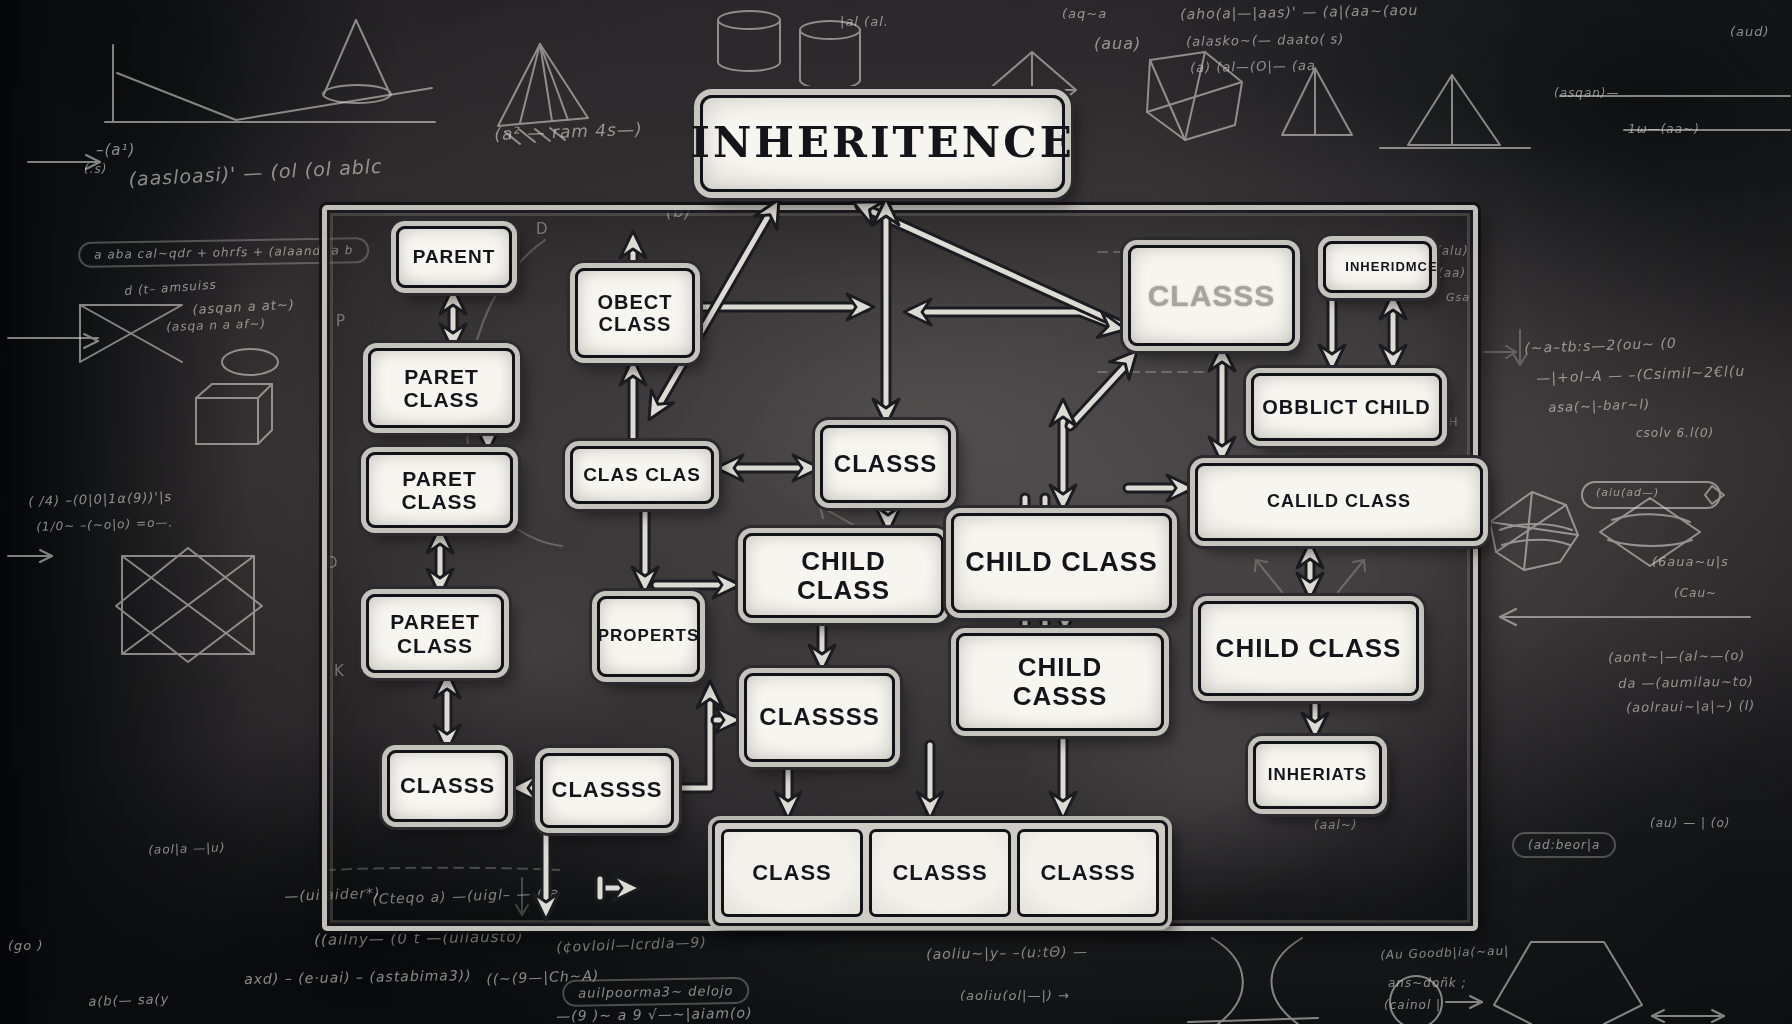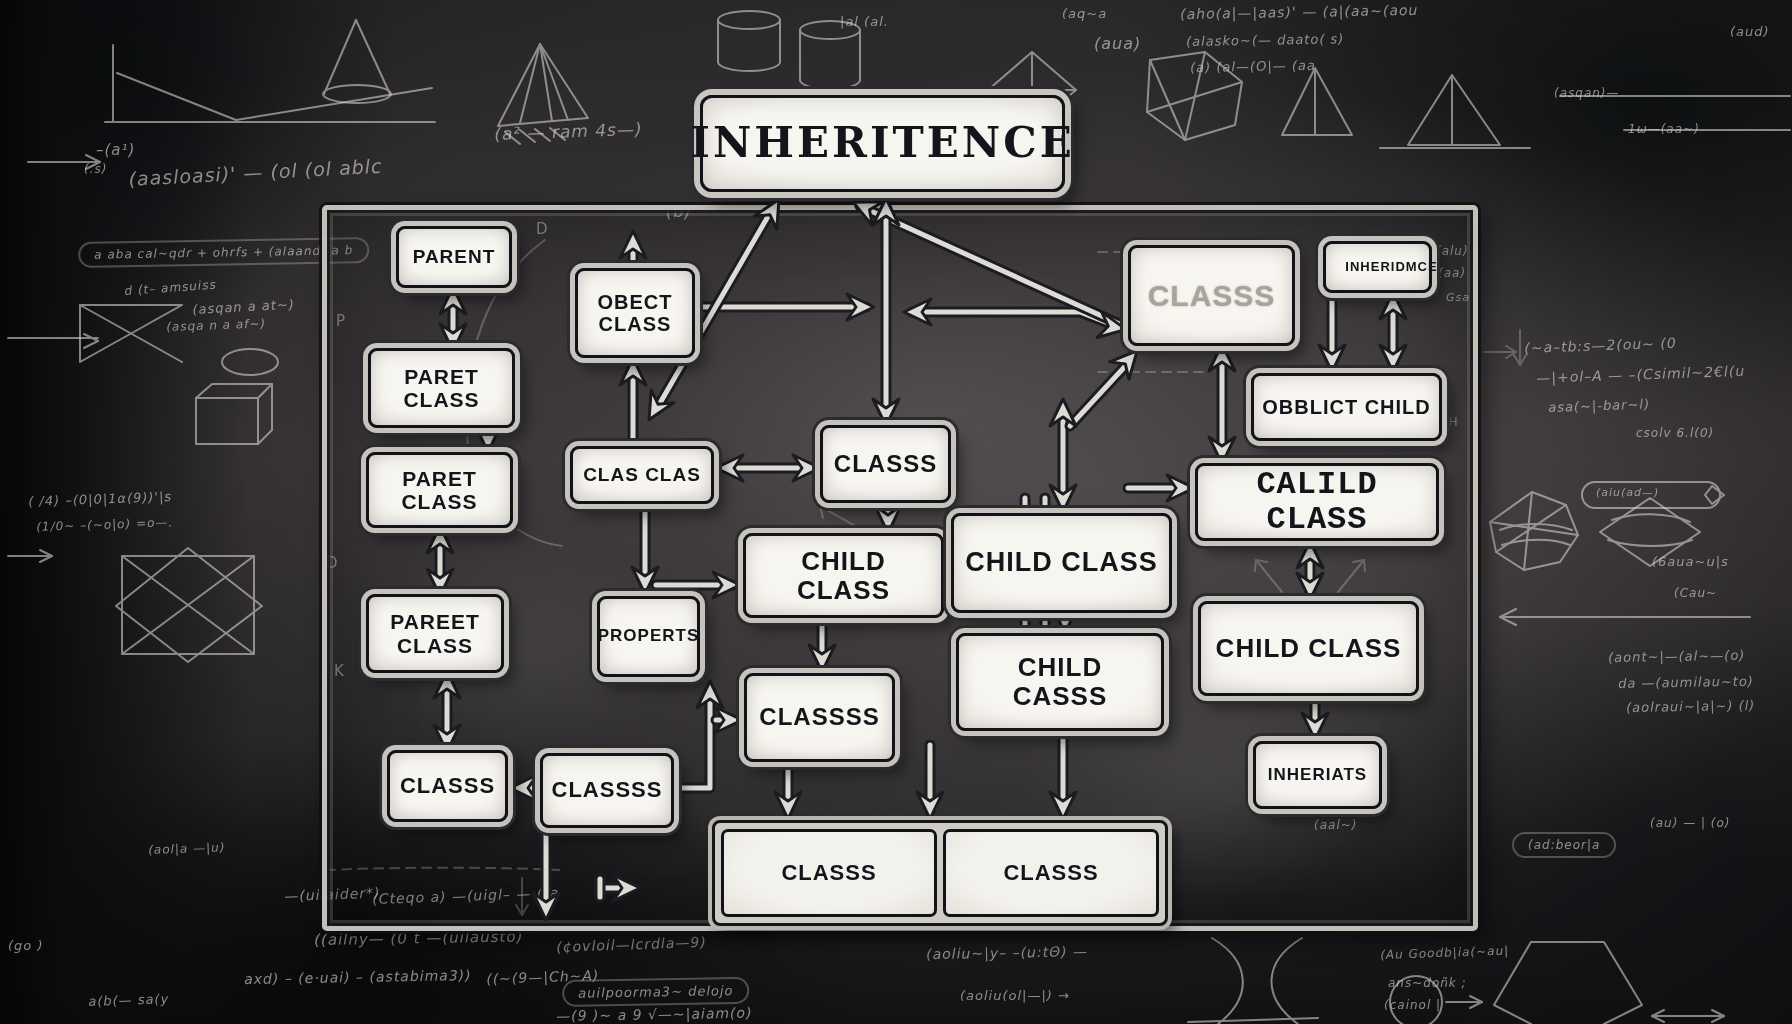--- a/index.html
+++ b/index.html
@@ -425,20 +425,21 @@
 <div class="node" style="left:820px;top:425px;width:131px;height:78px;font-size:24px;">CLASSS</div>
 <div class="node" style="left:743px;top:533px;width:201px;height:85px;font-size:26px;">CHILD CLASS</div>
 <div class="node" style="left:744px;top:673px;width:151px;height:89px;font-size:24px;">CLASSSS</div>
 
 <div class="node" style="left:951px;top:513px;width:221px;height:100px;font-size:27px;">CHILD CLASS</div>
 <div class="node" style="left:956px;top:633px;width:208px;height:98px;font-size:26px;">CHILD CASSS</div>
 
 <div class="node faded" style="left:1128px;top:245px;width:167px;height:101px;font-size:30px;">CLASSS</div>
 <div class="node" style="left:1323px;top:241px;width:109px;height:52px;font-size:13px;padding-left:36px;">INHERIDMCE</div>
 <div class="node" style="left:1251px;top:373px;width:191px;height:68px;font-size:20px;">OBBLICT CHILD</div>
-<div class="node" style="left:1195px;top:463px;width:244px;height:78px;font-size:32px;font-family:Liberation Mono, monospace;">CALILD CLASS</div>
+<div class="node" style="left:1195px;top:463px;width:288px;height:78px;font-size:18px;">CALILD CLASS</div>
 <div class="node" style="left:1198px;top:601px;width:221px;height:95px;font-size:26px;">CHILD CLASS</div>
 <div class="node" style="left:1253px;top:741px;width:129px;height:68px;font-size:17px;">INHERIATS</div>
 
 <div class="strip" style="left:712px;top:820px;width:456px;height:106px;">
+  <div class="cell">CLASS</div>
   <div class="cell">CLASSS</div>
   <div class="cell">CLASSS</div>
 </div>
 
 </body></html>

